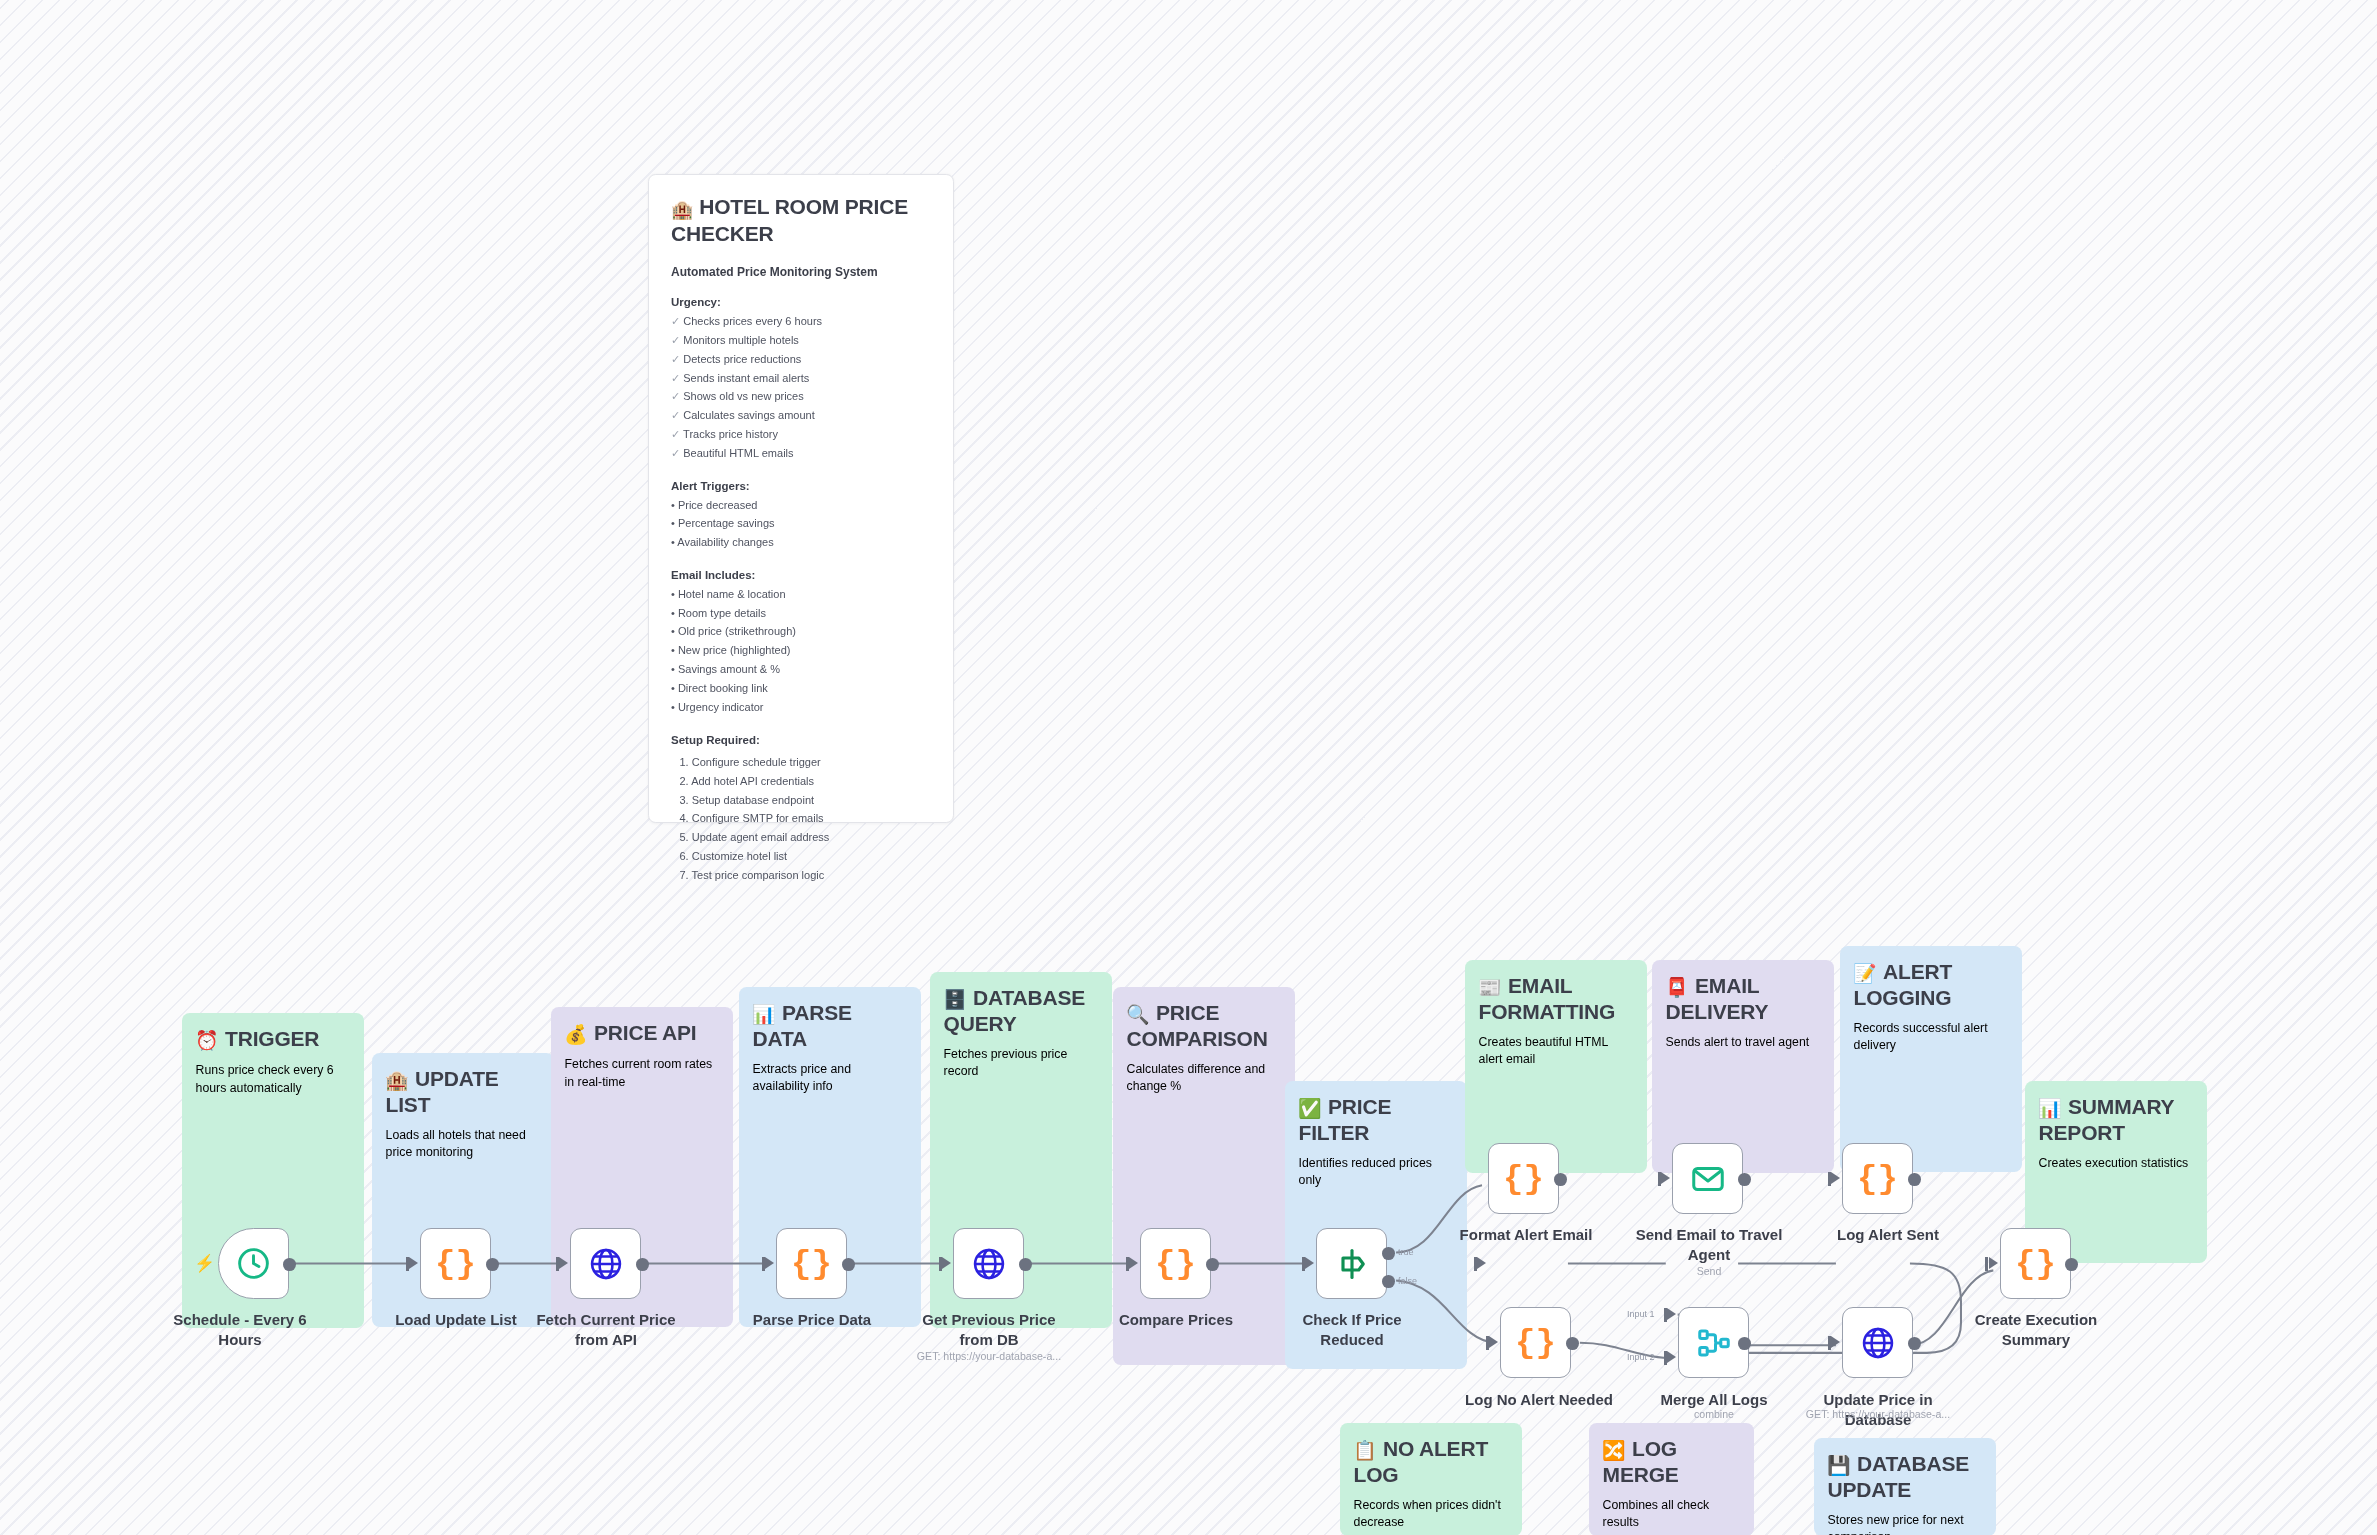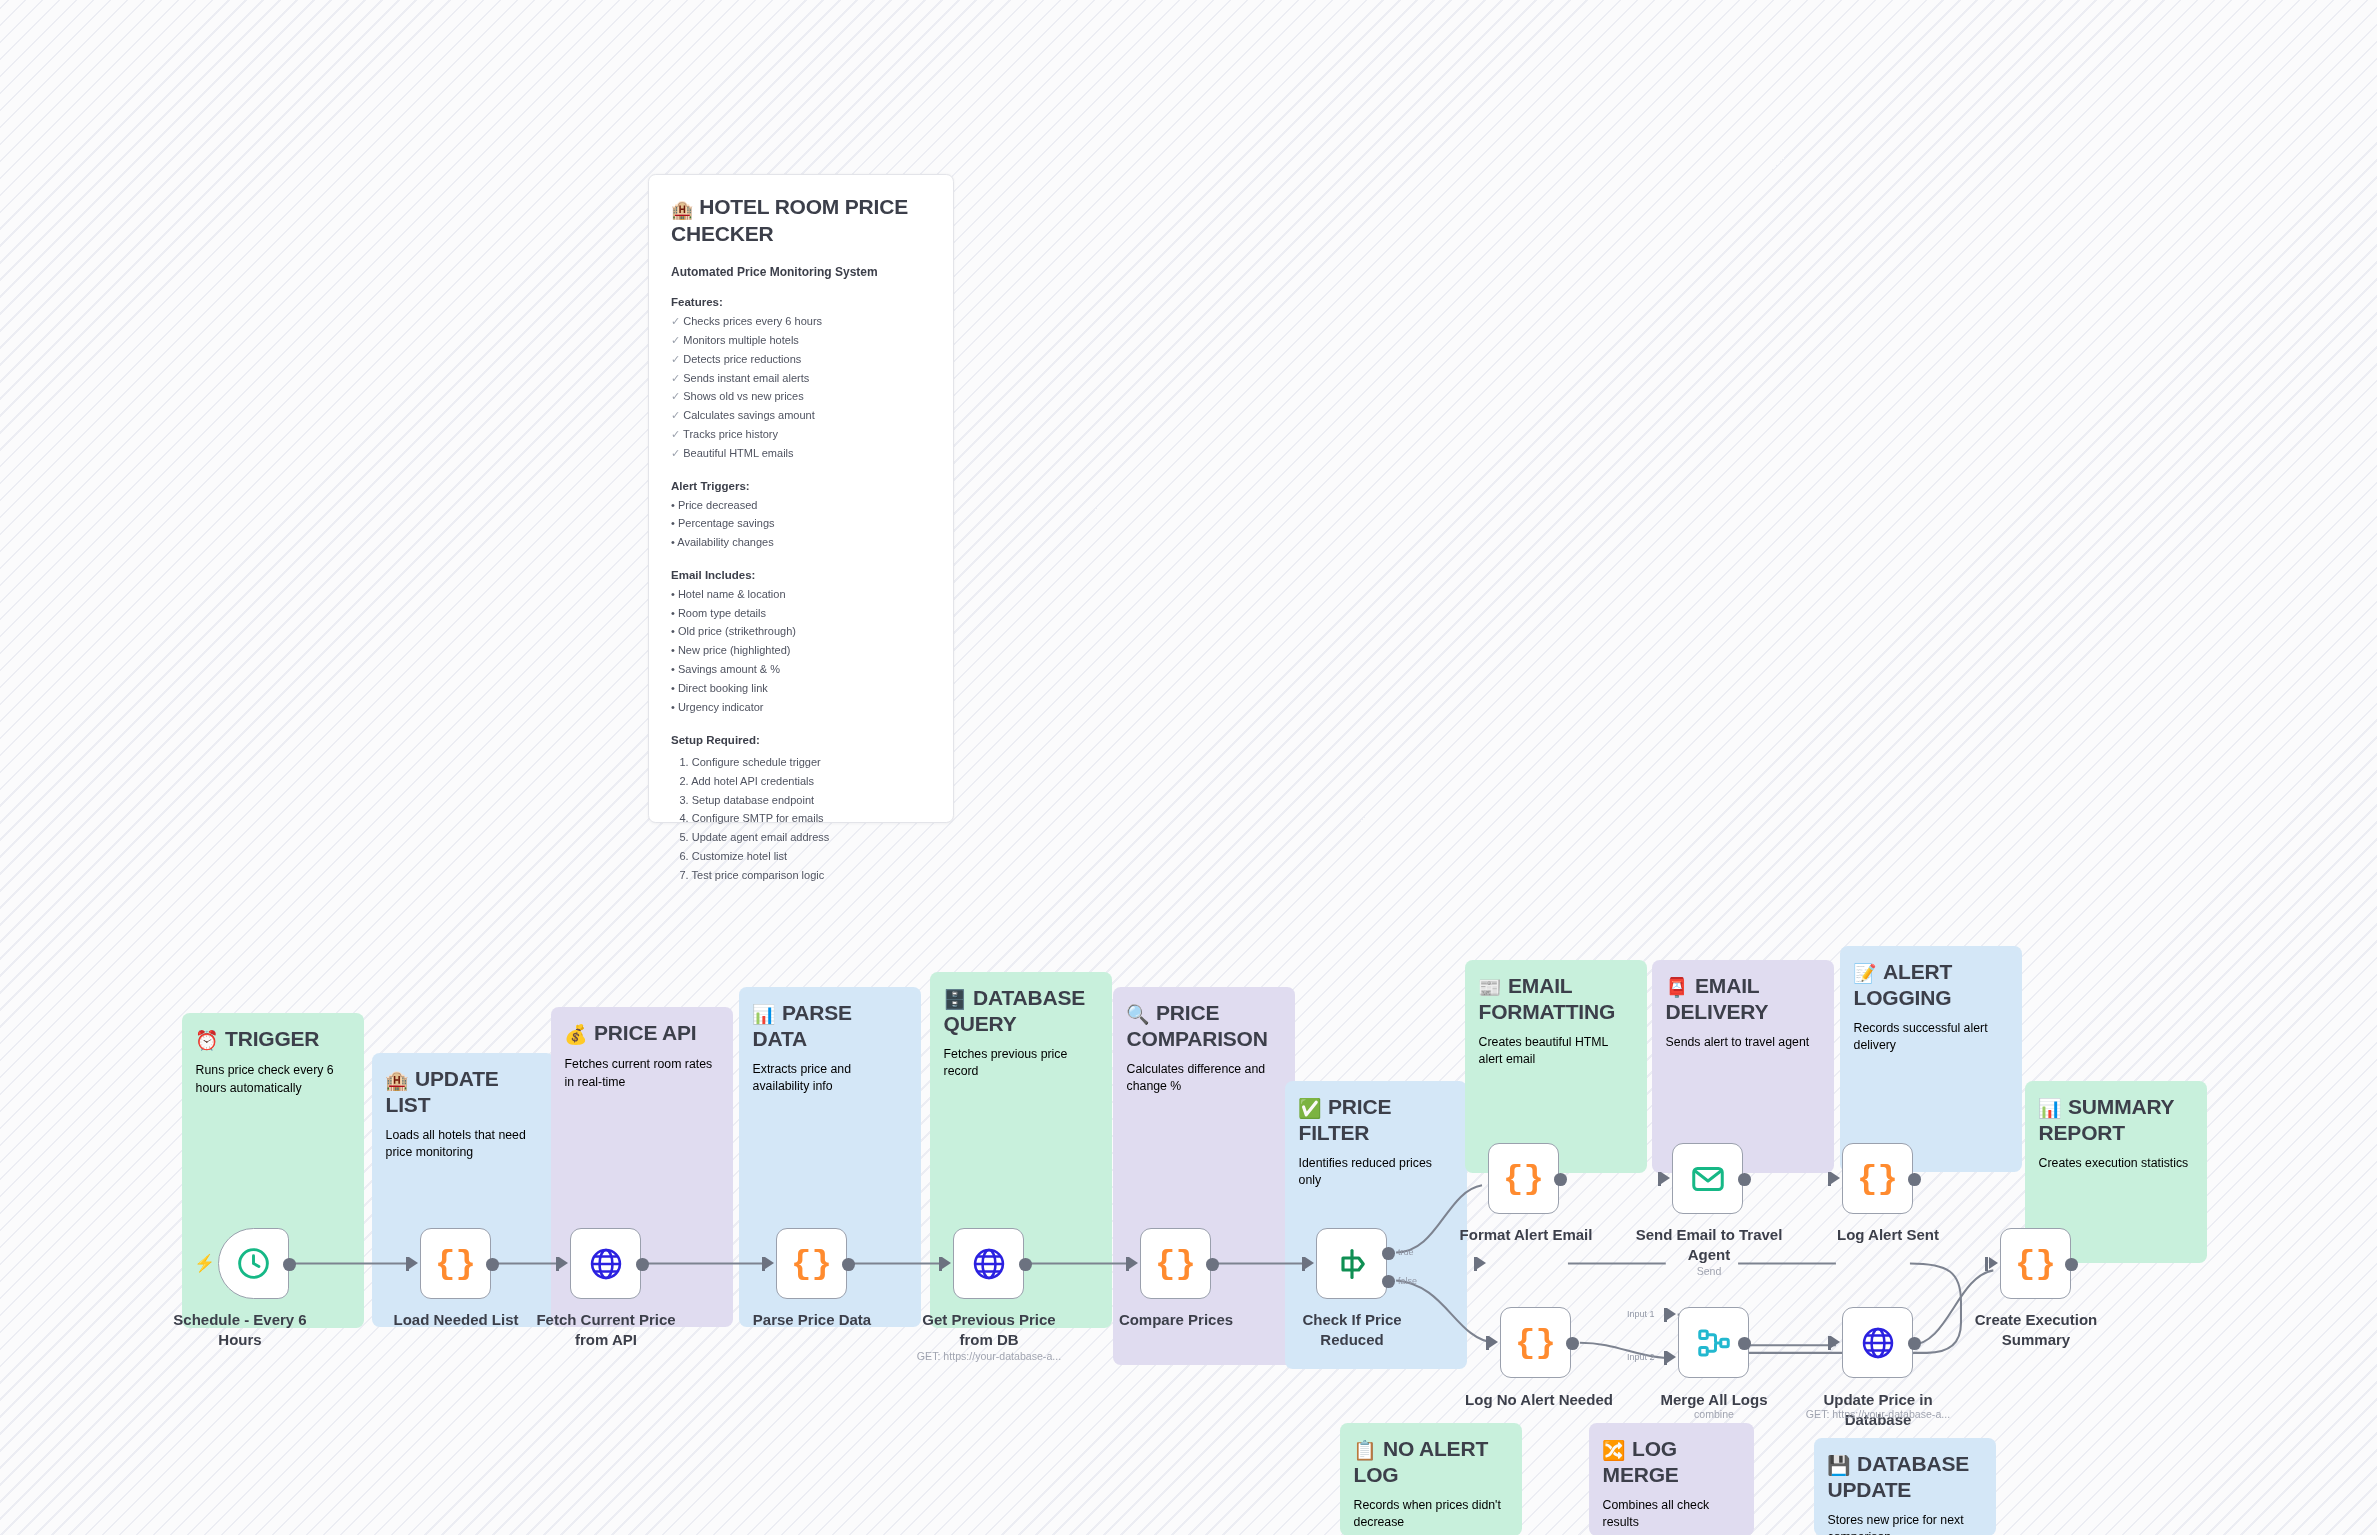--- a/index.html
+++ b/index.html
@@ -189,21 +189,21 @@
 
     <path d="M 1985 1590 L 1985 1555 C 1985 1548 1980 1545 1972 1545" fill="none" stroke="#7d8390" stroke-width="2.4"></path>
   </svg>
 
   <div class="infonote" style="left:648px; top:174px; width:306px; height:649px;">
     <h1>
       <span class="nico">🏨</span><span>HOTEL ROOM PRICE CHECKER</span>
     </h1>
     <div class="subtitle">Automated Price Monitoring System</div>
 
-    <h2>Features:</h2>
+    <h2>Urgency:</h2>
     <ul>
       <li><span style="color:#9aa0ac">✓</span> <span>Checks prices every 6 hours</span></li>
       <li><span style="color:#9aa0ac">✓</span> <span>Monitors multiple hotels</span></li>
       <li><span style="color:#9aa0ac">✓</span> <span>Detects price reductions</span></li>
       <li><span style="color:#9aa0ac">✓</span> <span>Sends instant email alerts</span></li>
       <li><span style="color:#9aa0ac">✓</span> <span>Shows old vs new prices</span></li>
       <li><span style="color:#9aa0ac">✓</span> <span>Calculates savings amount</span></li>
       <li><span style="color:#9aa0ac">✓</span> <span>Tracks price history</span></li>
       <li><span style="color:#9aa0ac">✓</span> <span>Beautiful HTML emails</span></li>
     </ul>
@@ -317,21 +317,21 @@
   </div>
   <div class="port" style="left:283px; top:1258px;"></div>
   <div class="node-label" style="left:159px; top:1310px;">Schedule - Every 6 Hours</div>
 
   <div class="inbar" style="left:406px; top:1257px;"></div>
   <div class="inarrow" style="left:409px; top:1257px;"></div>
   <div class="node" style="left:420px; top:1228px;">
     <span style="font-size:34px;color:#ff8b2f;font-weight:700;font-family:'Liberation Mono',monospace;">{}</span>
   </div>
   <div class="port" style="left:486px; top:1258px;"></div>
-  <div class="node-label" style="left:375px; top:1310px;">Load Needed List</div>
+  <div class="node-label" style="left:375px; top:1310px;">Load Update List</div>
 
   <div class="inbar" style="left:556px; top:1257px;"></div>
   <div class="inarrow" style="left:559px; top:1257px;"></div>
   <div class="node" style="left:570px; top:1228px;">
     <svg width="36" height="36" viewBox="0 0 24 24" fill="none" stroke="#2b21e0" stroke-width="1.7">
       <circle cx="12" cy="12" r="9.3"></circle>
         <ellipse cx="12" cy="12" rx="4.3" ry="9.3"></ellipse>
         <path d="M2.9 12 H21.1 M4.2 7 H19.8 M4.2 17 H19.8"></path>
     </svg>
   </div>

